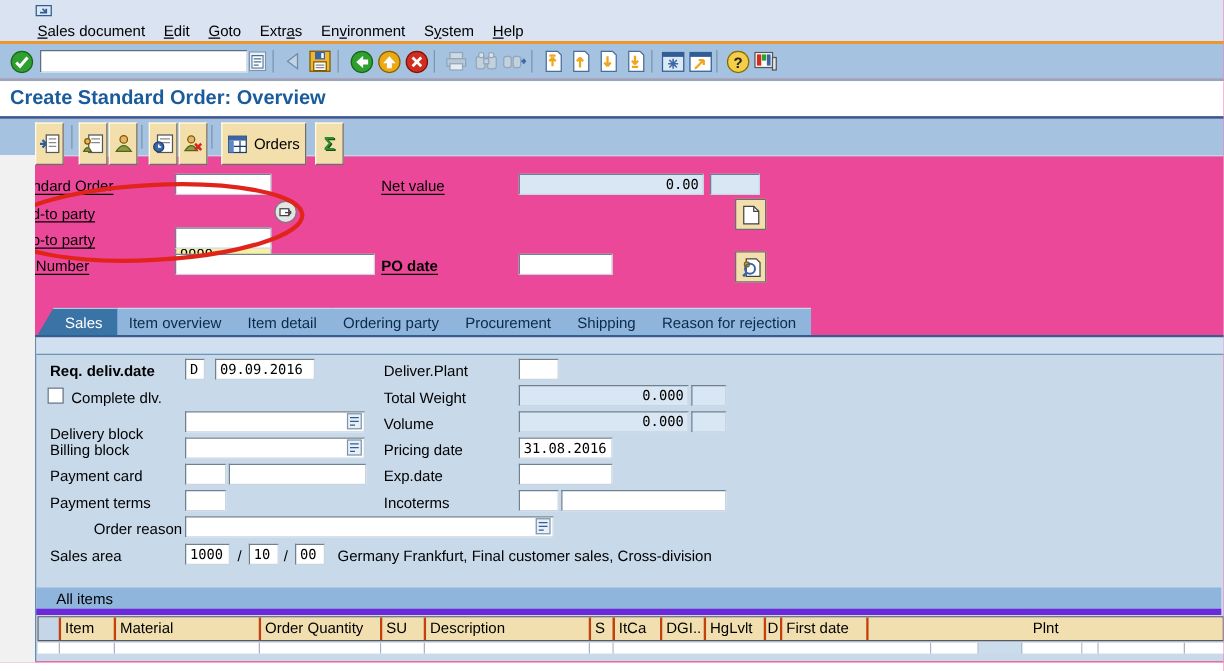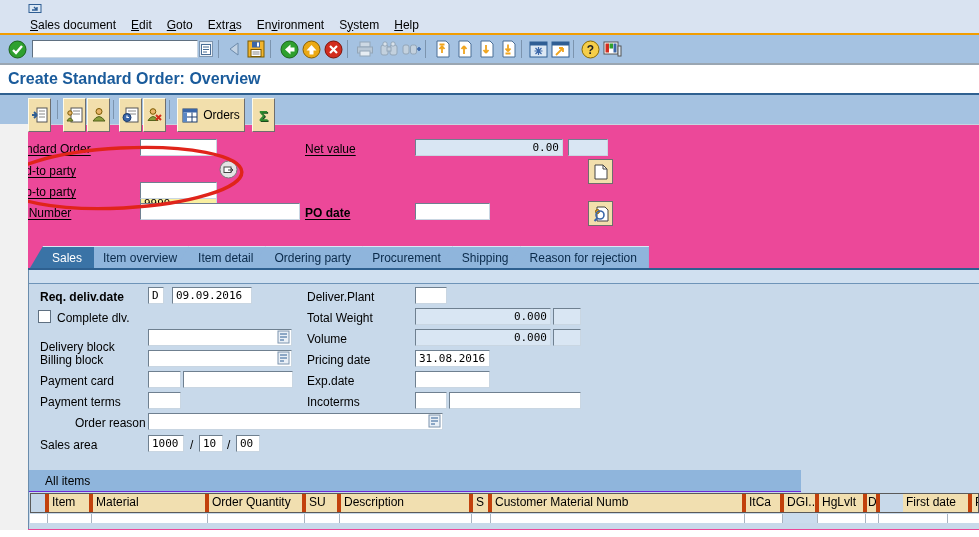--- a/index.html
+++ b/index.html
@@ -37,24 +37,24 @@
   .tab{height:22px;clip-path:polygon(13px 0,100% 0,100% 100%,0 100%);background:#8FB5DC;color:#0A2A4A;display:flex;align-items:center;justify-content:center;padding:0 12px 0 22px;box-sizing:border-box;white-space:nowrap;margin-left:-13px;border-top:1px solid #DCE8F4;}
   .tab:first-child{margin-left:0;}
   .tab.active{background:#3A73A6;color:#fff;z-index:5;}
   #tab-underline{left:28px;top:268px;width:951px;height:2px;background:#2E6090;}
   
   #panel{left:28px;top:270px;width:951px;height:259px;background:#C8D9EA;border-left:1px solid #6A8CAC;box-sizing:border-box;}
   #panel-top{left:29px;top:270px;width:950px;height:13px;background:#D0E0F0;}
   #panel-line{left:29px;top:283px;width:950px;height:1px;background:#6E94B8;}
   .chk{position:absolute;width:13px;height:13px;background:#fff;border:1px solid #5F7081;box-sizing:border-box;}
   
-  #allitems-bar{left:29px;top:470px;width:772px;height:22px;background:#8FB5DC;display:flex;align-items:center;border-bottom:1px solid #6d28d9;box-sizing:border-box;}
+  #allitems-bar{left:29px;top:470px;width:948px;height:22px;background:#8FB5DC;display:flex;align-items:center;border-bottom:5px solid #6d28d9;box-sizing:border-box;}
   #allitems-bar span{margin-left:16px;}
   #table-head{left:30px;top:493px;width:949px;height:20px;display:flex;border:1px solid #5A5A5A;box-sizing:border-box;}
-  .th{background:#F1DFB0;border-right:4px solid #c2410c;box-sizing:border-box;font-size:12px;padding:1px 3px;white-space:nowrap;overflow:hidden;height:100%;}
+  .th{background:#F1DFB0;border-right:2px solid #c2410c;box-sizing:border-box;font-size:12px;padding:1px 3px;white-space:nowrap;overflow:hidden;height:100%;}
   .th.sel{background:#C4D6E8;}
   #table-row{left:30px;top:514px;width:949px;height:9px;display:flex;overflow:hidden;}
   .td{background:#fff;border-right:1px solid #A8B4C0;box-sizing:border-box;height:100%;}
   #bottom-strip{left:0;top:530px;width:979px;height:7px;background:#fff;}
   #left-gutter{left:0;top:124px;width:28px;height:406px;background:#F1F1F1;}
   svg{display:block;}
 </style>
 </head>
 <body>
 
@@ -413,38 +413,38 @@
         <line x1="3" y1="10" x2="7" y2="10" stroke="#2F5E94"></line>
       </svg>
   </div>
 
   <div class="plbl" style="left:40px;top:438px;">Sales area</div>
   <div class="inp" style="left:148px;top:435px;width:36px;">1000</div>
   <div class="plbl" style="left:190px;top:438px;">/</div>
   <div class="inp" style="left:199px;top:435px;width:24px;">10</div>
   <div class="plbl" style="left:227px;top:438px;">/</div>
   <div class="inp" style="left:236px;top:435px;width:24px;">00</div>
+  <div class="plbl" style="left:270px;top:438px;">Germany Frankfurt, Final customer sales, Cross-division</div>
 
   <div class="abs" id="allitems-bar">
     <span>All items</span>
   </div>
   <div class="abs" id="table-head">
     <div class="th sel" style="width:18px;"></div>
     <div class="th" style="width:44px;">Item</div>
     <div class="th" style="width:116px;">Material</div>
     <div class="th" style="width:97px;">Order Quantity</div>
     <div class="th" style="width:35px;">SU</div>
     <div class="th" style="width:132px;">Description</div>
     <div class="th" style="width:19px;">S</div>
-    <div class="th" style="width:254px;">Customer Material Numb</div>
     <div class="th" style="width:38px;">ItCa</div>
     <div class="th" style="width:35px;">DGI..</div>
     <div class="th" style="width:48px;">HgLvlt</div>
     <div class="th" style="width:13px;padding:1px 1px;">D</div>
-    <div class="th" style="width:69px;margin-left:23px;">First date</div>
+    <div class="th" style="width:69px;">First date</div>
     <div class="th" style="flex:1;border-right:none;text-align:center;">Plnt</div>
   </div>
   <div class="abs" id="table-row">
     <div class="td" style="width:18px;"></div>
     <div class="td" style="width:44px;"></div>
     <div class="td" style="width:116px;"></div>
     <div class="td" style="width:97px;"></div>
     <div class="td" style="width:35px;"></div>
     <div class="td" style="width:132px;"></div>
     <div class="td" style="width:19px;"></div>

